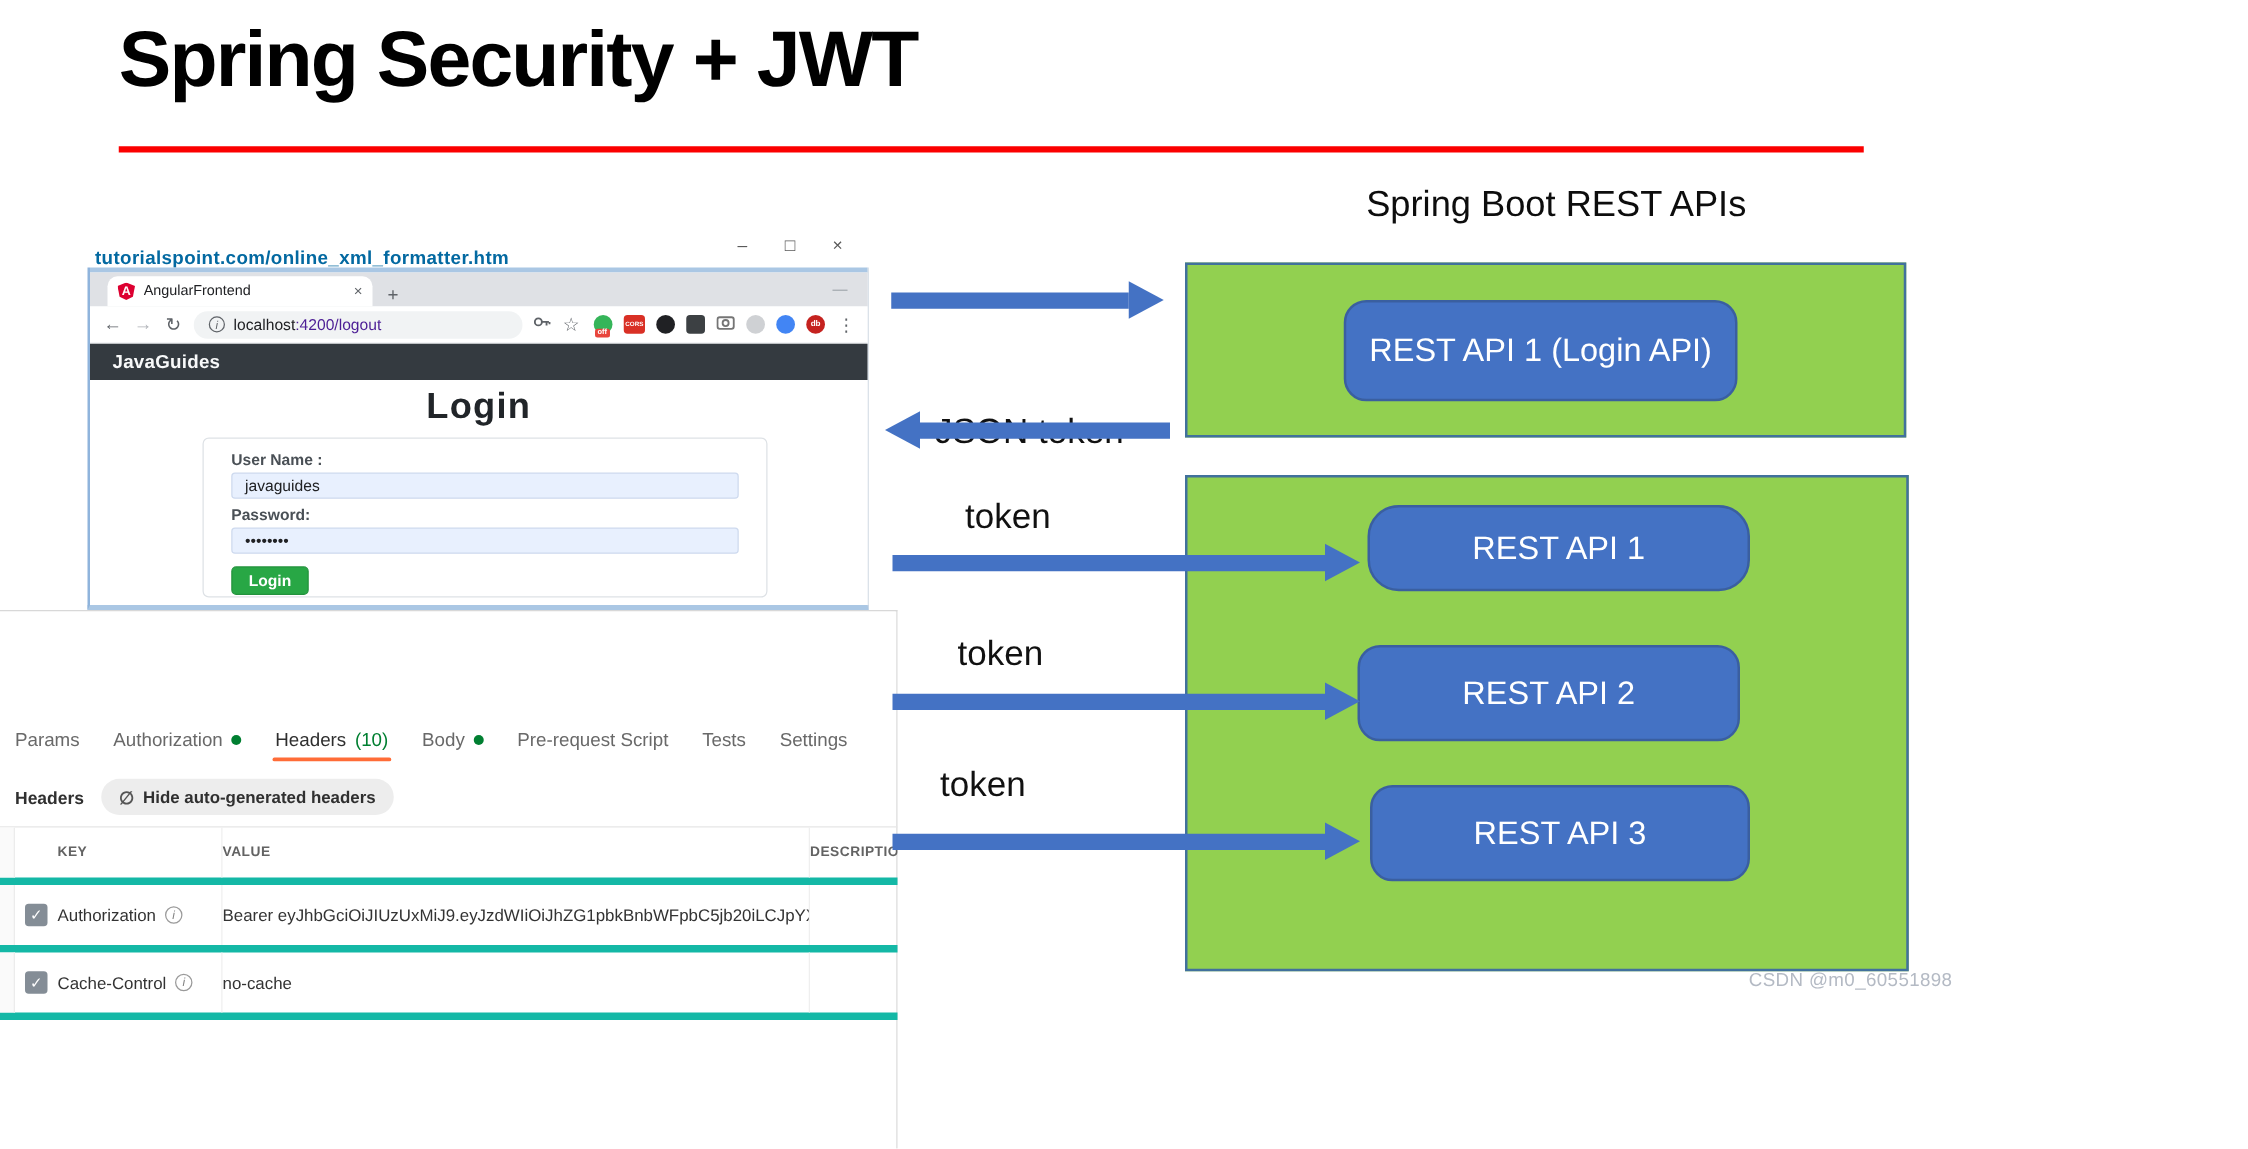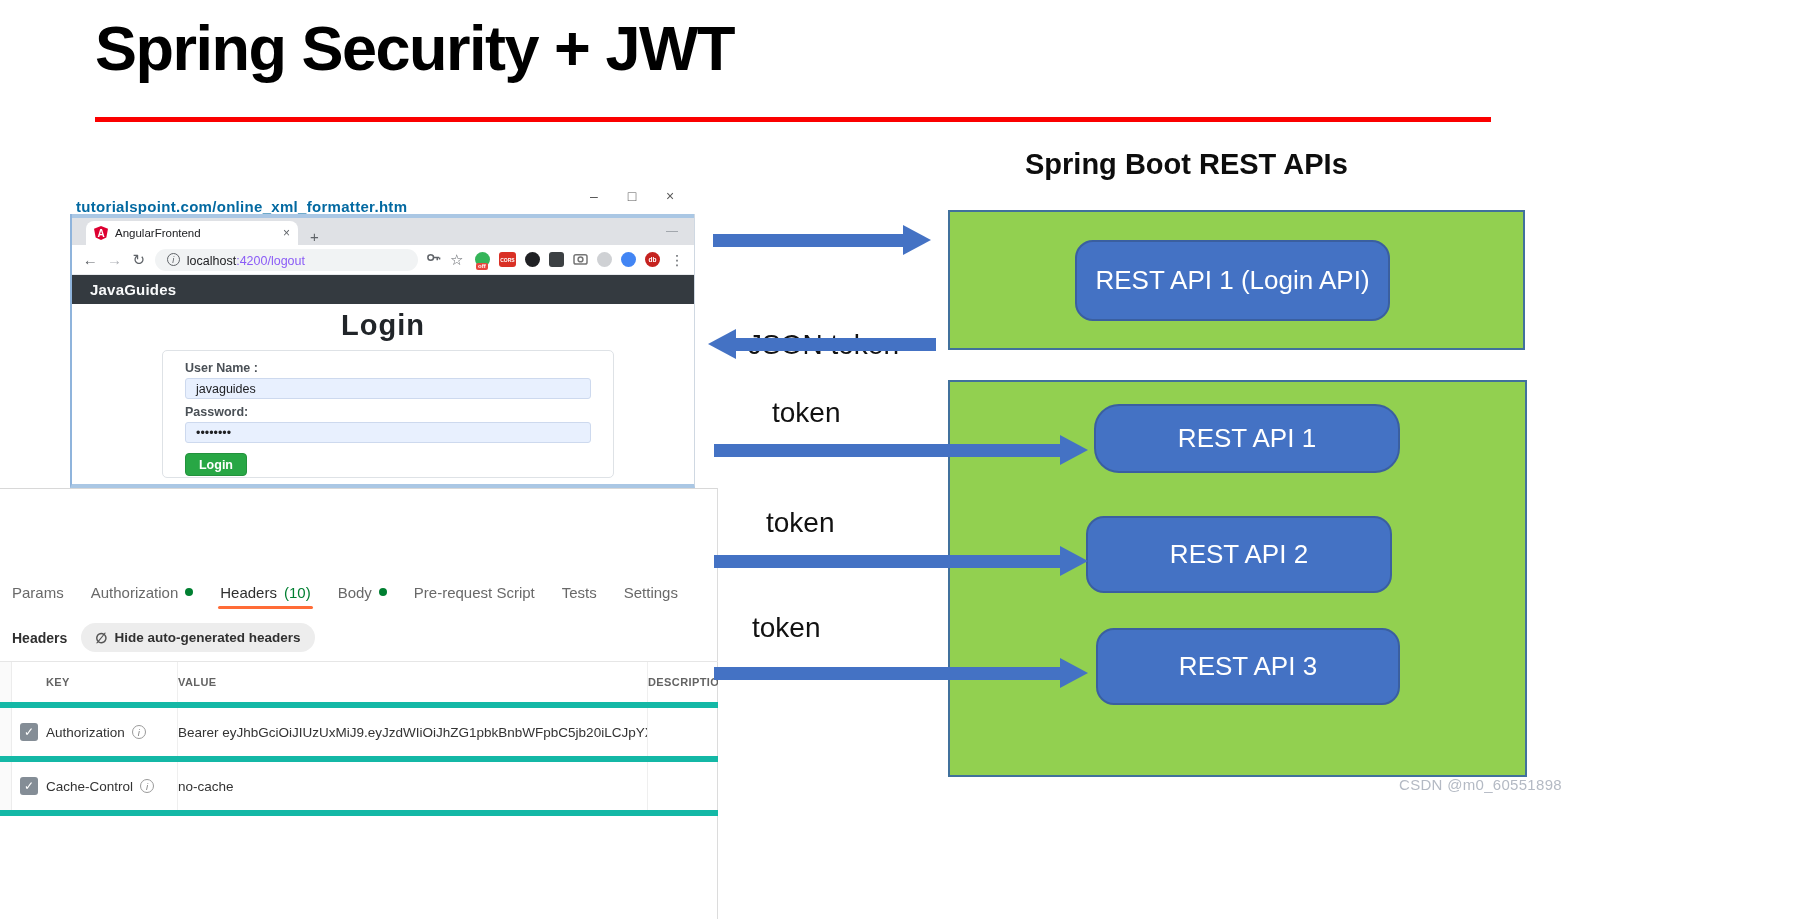--- a/index.html
+++ b/index.html
@@ -29,21 +29,21 @@
   .tab-x { color:#5f6368; font-size:12px; }
   .newtab { color:#5f6368; font-size:15px; margin-left:12px; }
   .minidash { position:absolute; right:16px; top:6px; color:#9aa0a6; font-size:12px; }
 
   .navrow { height:30px; background:#fff; display:flex; align-items:center; padding:0 10px; gap:8px; border-bottom:1px solid #e8eaed; }
   .nav-ic { color:#5f6368; font-size:15px; width:18px; text-align:center; }
   .nav-ic.dis { color:#b0b3b8; }
   .urlpill { display:flex; align-items:center; gap:7px; background:#f1f3f4; border-radius:12px; height:22px; padding:0 12px; width:288px; }
   .icirc { width:13px; height:13px; border:1.2px solid #5f6368; border-radius:50%; color:#5f6368; font-size:9px; display:inline-flex; align-items:center; justify-content:center; font-style:italic; flex:none; }
   .url-host { font-size:12.5px; color:#202124; }
-  .url-path { font-size:12.5px; color:#8b5cf6; }
+  .url-path { font-size:12.5px; color:#4c1d95; }
   .exts { display:flex; align-items:center; gap:9px; margin-left:2px; }
   .ext { width:15px; height:15px; border-radius:50%; position:relative; flex:none; }
   .ext-badge { position:absolute; left:1px; bottom:-3px; background:#e8453c; color:#fff; font-size:6px; line-height:7px; padding:0 2px; border-radius:2px; font-weight:700; }
   .ext.sq { border-radius:3px; display:flex; align-items:center; justify-content:center; color:#fff; font-size:5px; font-weight:700; letter-spacing:0; }
   .ext-label { color:#fff; font-size:6.5px; font-weight:700; position:absolute; inset:0; display:flex; align-items:center; justify-content:center; }
   .kebab { color:#5f6368; font-size:14px; margin-left:2px; }
 
   .jgbar { height:29px; background:#343a40; display:flex; align-items:center; padding-left:18px; }
   .jg-brand { color:#f8f9fa; font-size:15px; font-weight:600; letter-spacing:.2px; }
 
@@ -82,21 +82,21 @@
   .c-val { flex:1; display:flex; align-items:center; font-size:13.5px; color:#333; overflow:hidden; white-space:nowrap; border-right:1px solid #efefef; padding-right:4px; }
   .c-desc { width:70px; flex:none; overflow:hidden; display:flex; align-items:center; }
   .hrow { height:46px; }
   .hrow .hc { font-size:11px; font-weight:700; color:#636363; letter-spacing:.4px; }
   .hrow .c-key, .hrow .c-val { color:#636363; }
   .drow { height:54px; }
   .cb { width:18px; height:18px; border-radius:3px; background:#848d96; color:#fff; font-size:12px; display:flex; align-items:center; justify-content:center; }
   .i-info { width:14px; height:14px; border:1.2px solid #9a9a9a; border-radius:50%; color:#808080; font-size:9.5px; font-style:italic; display:inline-flex; align-items:center; justify-content:center; flex:none; }
 
   
-  .sb-heading { position:absolute; left:1025px; top:148px; width:440px; font-size:29px; font-weight:700; color:#0d0d0d; }
+  .sb-heading { position:absolute; left:1025px; top:148px; width:440px; text-align:center; font-size:29px; font-weight:400; color:#0d0d0d; }
   .greenbox { position:absolute; background:#92d050; border:2px solid #41719c; }
   .g1 { left:948px; top:210px; width:577px; height:140px; }
   .g2 { left:948px; top:380px; width:579px; height:397px; }
   .bluebox { position:absolute; background:#4472c4; border:2px solid #3a5fa0; border-radius:18px; display:flex; align-items:center; justify-content:center; color:#fff; font-size:26px; }
   .bb1 { left:1075px; top:240px; width:315px; height:81px; }
   .api1 { left:1094px; top:404px; width:306px; height:69px;border-radius:25px; }
   .api2 { left:1086px; top:516px; width:306px; height:77px; }
   .api3 { left:1096px; top:628px; width:304px; height:77px; }
 
   .arrow { position:absolute; display:flex; align-items:center; height:30px; }

